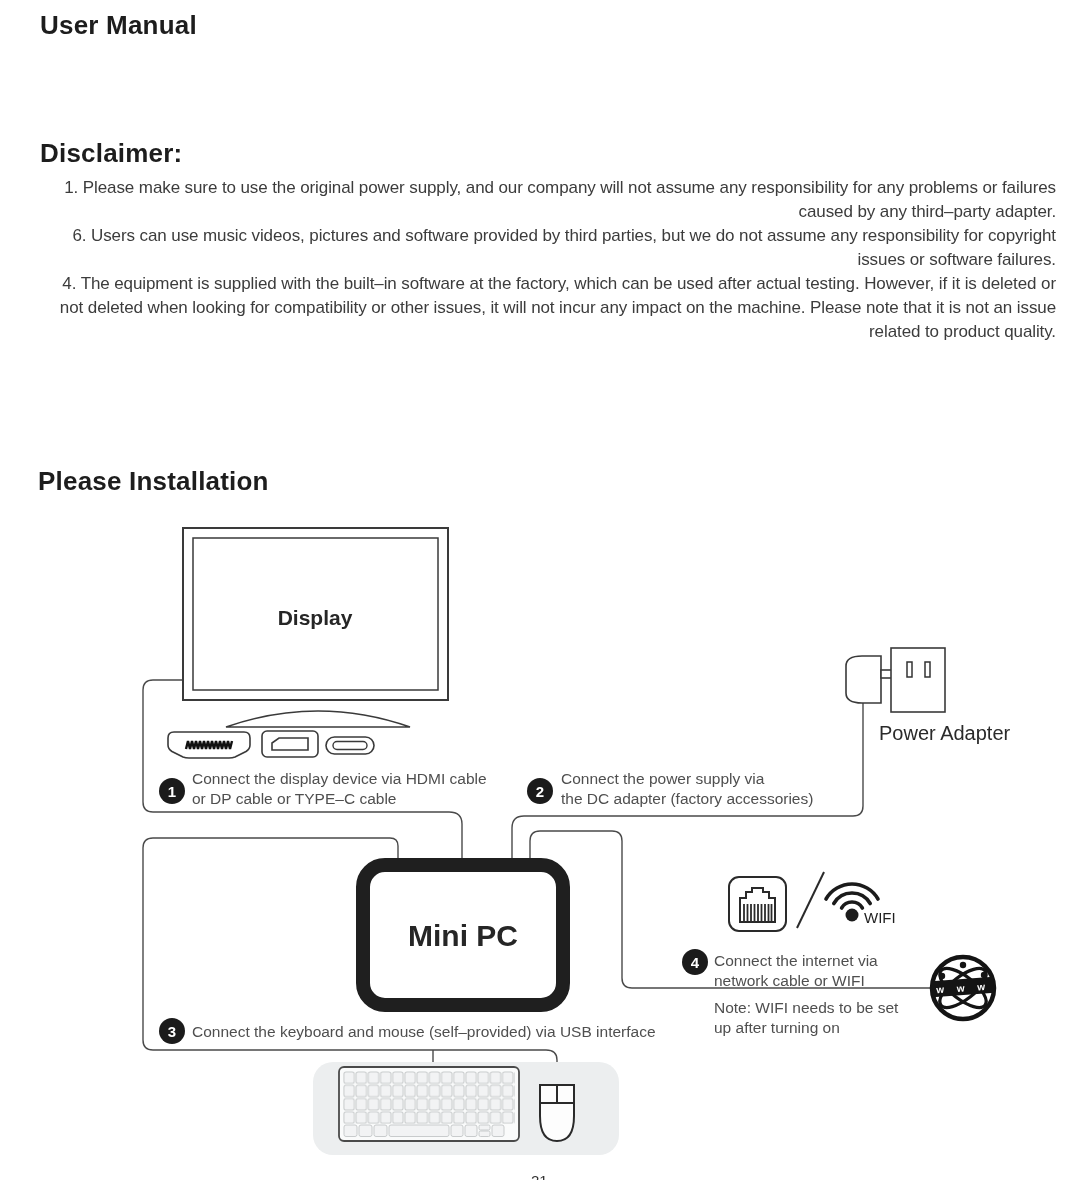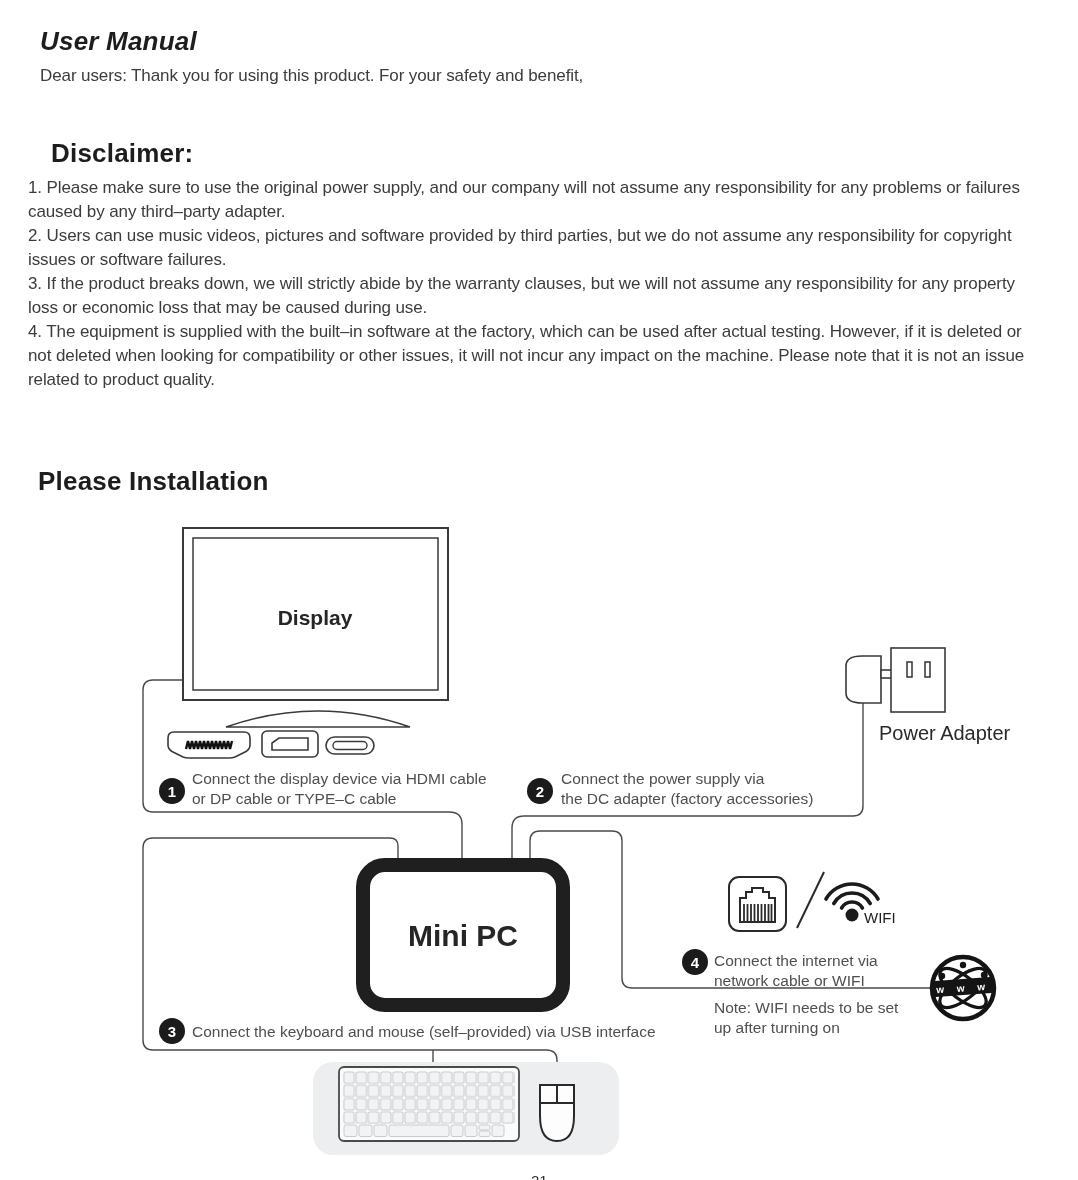--- a/index.html
+++ b/index.html
@@ -5,49 +5,47 @@
   html,body{margin:0;padding:0;}
   body{
     width:1078px;height:1180px;position:relative;background:#ffffff;
     font-family:"Liberation Sans",sans-serif;overflow:hidden;
   }
   .abs{position:absolute;}
   h1,h2{margin:0;font-weight:bold;color:#1d1d1d;font-size:26px;letter-spacing:.2px;}
   .bodytext{font-size:17px;line-height:24px;color:#3c3c3c;letter-spacing:-.1px;}
   .bodytext p{margin:0;}
   #intro{top:64px;left:40px;width:1010px;}
-  #title{top:26px;left:40px;font-style:italic;}
-  #disclaimer-h{top:138px;left:40px;margin-left:11px;}
-  #disclaimer-b{top:176px;left:28px;width:1012px;}
+  #title{top:10px;left:40px;}
+  #disclaimer-h{top:138px;left:40px;}
+  #disclaimer-b{top:176px;left:44px;width:1012px;text-align:right;}
   #install-h{top:466px;left:38px;}
   #diagram{top:510px;left:0;}
   #pagenum{top:1172px;left:531px;font-size:15px;color:#333;}
   svg text{font-family:"Liberation Sans",sans-serif;}
   .wire{fill:none;stroke:#4a4a4a;stroke-width:1.4;}
   .icon-stroke{fill:#ffffff;stroke:#3a3a3a;stroke-width:1.6;}
   .step-num{fill:#ffffff;font-weight:bold;font-size:15px;text-anchor:middle;}
   .step-dot{fill:#1b1b1b;}
   .step-text{font-size:15.5px;fill:#4f4f4f;}
   .dev-label{font-weight:bold;fill:#262626;}
 </style>
 </head>
 <body>
 
 <h1 id="title" class="abs">User Manual</h1>
 
 <div id="intro" class="abs bodytext">
-  <p>Dear users: Thank you for using this product. For your safety and benefit,</p>
 </div>
 
 <h2 id="disclaimer-h" class="abs">Disclaimer:</h2>
 
 <div id="disclaimer-b" class="abs bodytext">
   <p>1. Please make sure to use the original power supply, and our company will not assume any responsibility for any problems or failures caused by any third–party adapter.</p>
-  <p>2. Users can use music videos, pictures and software provided by third parties, but we do not assume any responsibility for copyright issues or software failures.</p>
-  <p>3. If the product breaks down, we will strictly abide by the warranty clauses, but we will not assume any responsibility for any property loss or economic loss that may be caused during use.</p>
+  <p>6. Users can use music videos, pictures and software provided by third parties, but we do not assume any responsibility for copyright issues or software failures.</p>
   <p>4. The equipment is supplied with the built–in software at the factory, which can be used after actual testing. However, if it is deleted or not deleted when looking for compatibility or other issues, it will not incur any impact on the machine. Please note that it is not an issue related to product quality.</p>
 </div>
 
 <h2 id="install-h" class="abs">Please Installation</h2>
 
 <svg id="diagram" class="abs" width="1078" height="670" viewBox="0 0 1078 670">
 
   <defs>
     <pattern id="keys" x="343" y="561" width="12.2" height="13.3" patternUnits="userSpaceOnUse">
       <rect x="0.9" y="0.9" width="10.4" height="11.5" rx="2" fill="#f2f3f4" stroke="#c8cbcc" stroke-width="1"></rect>

